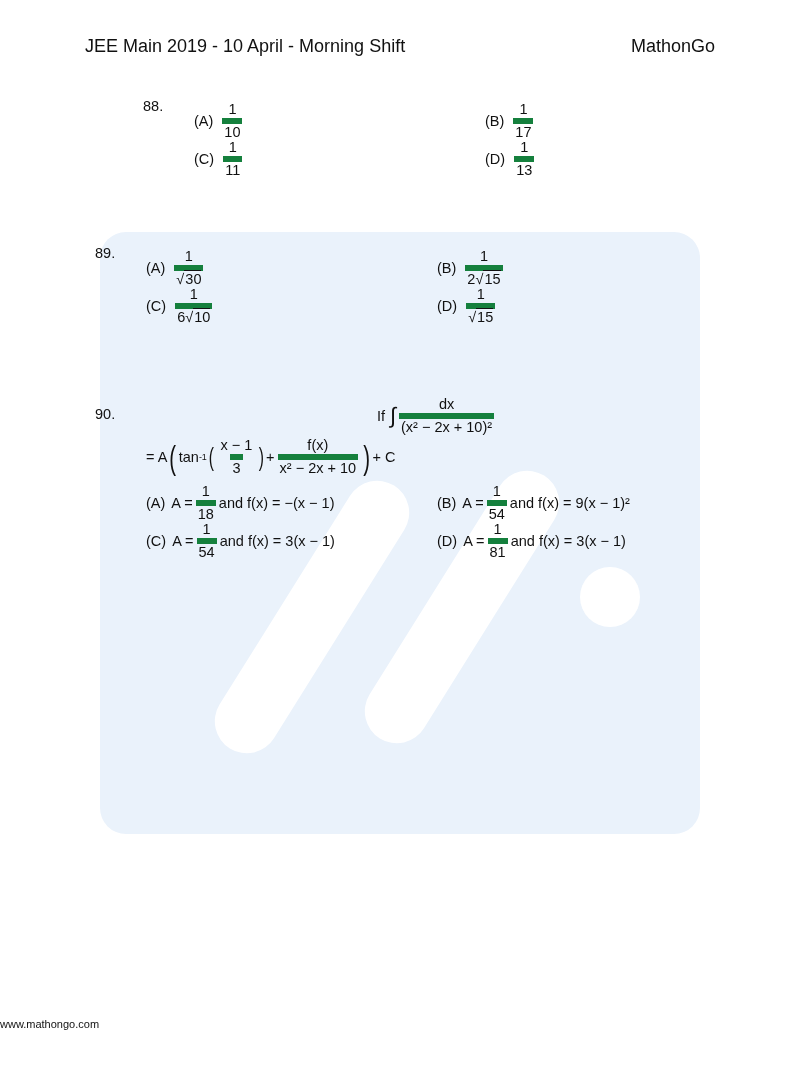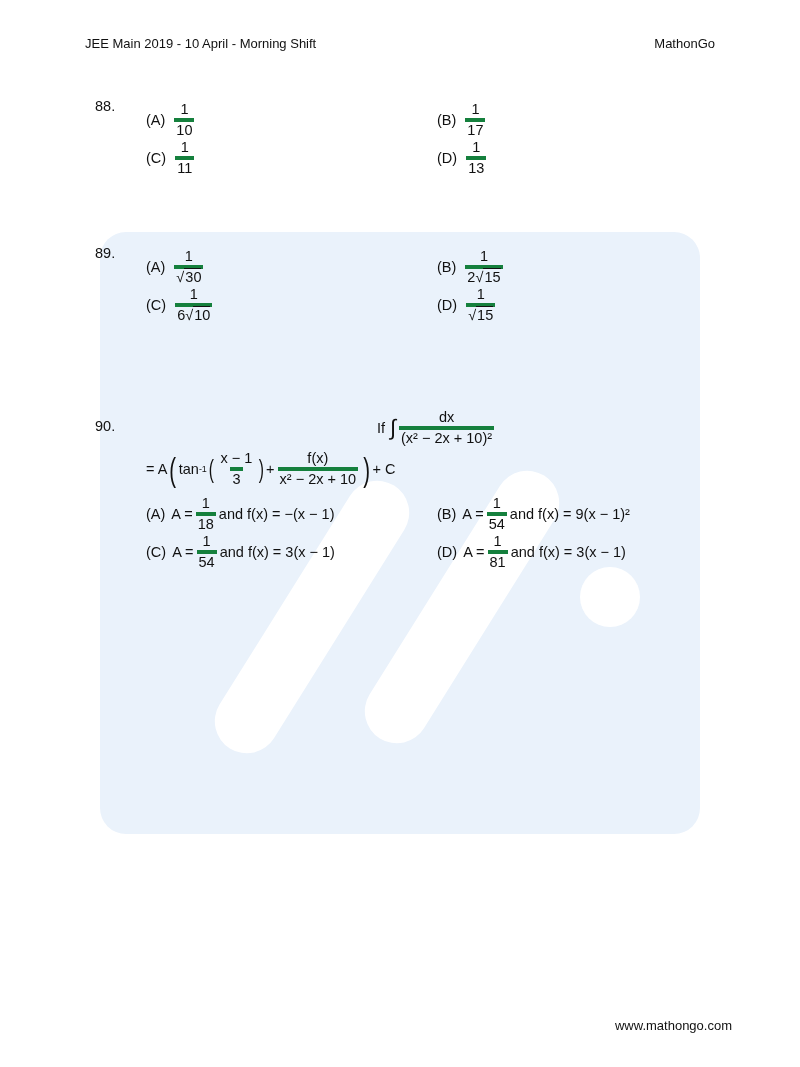--- a/index.html
+++ b/index.html
@@ -2,51 +2,51 @@
 <html><head>
 <meta charset="utf-8">
 <style>
   html, body { margin:0; padding:0; }
   body { width:800px; height:1067px; background:#ffffff; position:relative; overflow:hidden;
          font-family:"Liberation Sans", sans-serif; color:#111; }
   .wm-box { position:absolute; left:100px; top:232px; width:600px; height:602px;
             background:#eaf2fb; border-radius:26px; }
   .wm-bar { position:absolute; width:64px; border-radius:32px; background:#ffffff; }
   .wm-dot { position:absolute; width:60px; height:60px; border-radius:50%; background:#fff; }
-  .header { position:absolute; top:36px; left:85px; right:85px; font-size:13px; display:flex; justify-content:space-between; }
+  .header { position:absolute; top:36px; left:85px; right:85px; font-size:18px; display:flex; justify-content:space-between; }
   .q { position:absolute; left:95px; width:633px; font-size:14.5px; line-height:18px; }
   .qnum { position:absolute; left:0; top:0; }
   .qtext { margin-left:51px; text-align:justify; }
   .opts { margin-left:51px; position:relative; }
   .opt { position:absolute; display:flex; align-items:center; white-space:nowrap; }
   .lbl { margin-right:6px; }
   .frac { display:inline-flex; flex-direction:column; align-items:center; vertical-align:middle; margin:0 3px; }
   .frac .n { padding:0 2px; line-height:17px; }
-  .frac .d { border-top:4px solid #15803d; padding:0 2px; line-height:17px; }
+  .frac .d { border-top:6px solid #15803d; padding:0 2px; line-height:17px; }
   .sqrt { border-top:1px solid #111; padding-left:1px; }
   sup { font-size:9px; }
-  .footer { position:absolute; top:1018px; left:0; width:732px; text-align:right; font-size:13px; }
+  .footer { position:absolute; top:1018px; left:0; width:732px; text-align:left; font-size:11px; }
   .paren { font-size:34px; font-weight:200; line-height:34px; transform:scaleX(0.6); display:inline-block; }
   .paren-s { font-size:26px; font-weight:200; transform:scaleX(0.6); display:inline-block; }
 </style>
 </head>
 <body>
 
 <div class="wm-box">
   <div class="wm-bar" style="left:180px; top:230px; height:310px; transform:rotate(32deg);"></div>
   <div class="wm-bar" style="left:330px; top:220px; height:310px; transform:rotate(32deg);"></div>
   <div class="wm-dot" style="left:480px; top:335px;"></div>
 </div>
 
 <div class="header">
   <span>JEE Main 2019 - 10 April - Morning Shift</span>
   <span>MathonGo</span>
 </div>
 
-<div class="q" style="top:97px;">
+<div class="q" style="top:97px;margin-left:48px;">
   <span class="qnum">88.</span>
   <div class="opts" style="height:80px;">
     <div class="opt" style="left:0; top:4px;">
       <span class="lbl">(A)</span>
       <span class="frac">
           <span class="n">1</span>
           <span class="d">10</span>
         </span>
     </div>
     <div class="opt" style="left:291px; top:4px;">
@@ -100,21 +100,21 @@
     <div class="opt" style="left:291px; top:42px;">
       <span class="lbl">(D)</span>
       <span class="frac">
           <span class="n">1</span>
           <span class="d"><span></span>√<span class="sqrt">15</span></span>
         </span>
     </div>
   </div>
 </div>
 
-<div class="q" style="top:397px;margin-top:12px;">
+<div class="q" style="top:397px;">
   <span class="qnum" style="top:8px;">90.</span>
   <div style="margin-left:51px; display:flex; align-items:center; height:38px;justify-content:center;">
     <span>If</span>
     <span style="font-size:22px; margin-left:5px;">∫</span>
     <span class="frac">
         <span class="n">dx</span>
         <span class="d">(x² − 2x + 10)²</span>
       </span>
   </div>
   <div style="margin-left:51px; display:flex; align-items:center; height:44px;">

